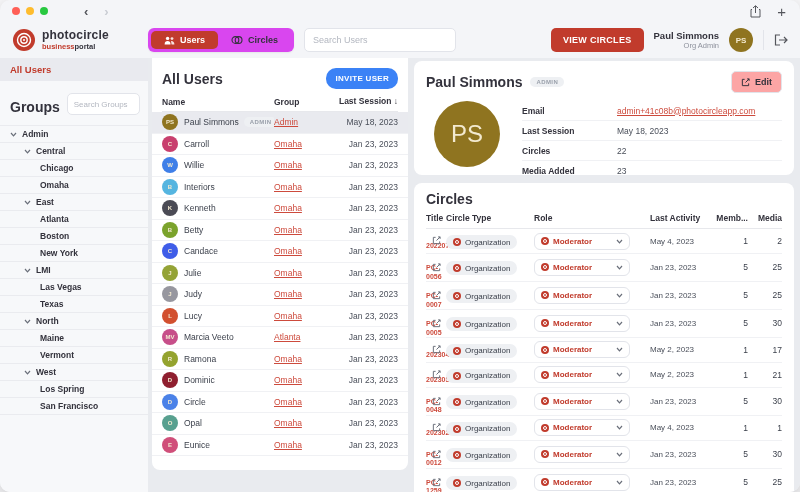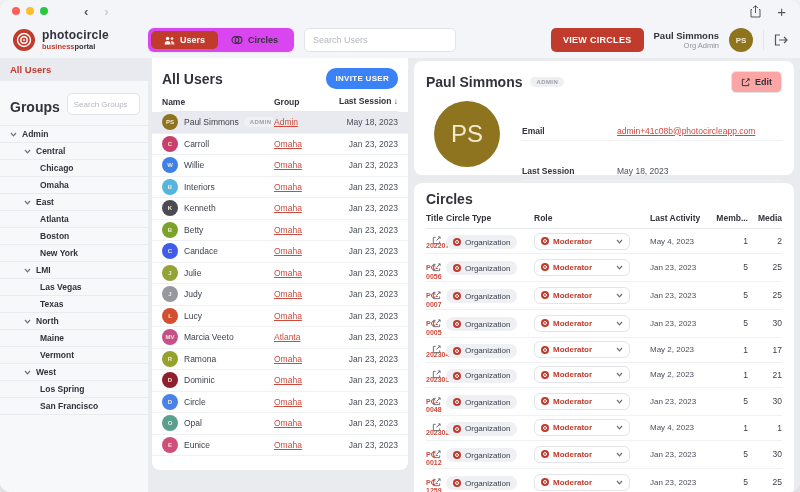--- a/index.html
+++ b/index.html
@@ -79,21 +79,21 @@
   .right-col { flex:1; display:flex; flex-direction:column; gap:8px; padding-top:3px; min-width:0; }
   .card { background:#fff; border-radius:8px; padding:10px 12px; }
   .detail-card { height:114px; flex:none; }
   .dc-head { display:flex; align-items:center; gap:8px; }
   .dc-name { font-size:14px; font-weight:bold; color:#33323c; }
   .btn-edit { margin-left:auto; display:flex; align-items:center; gap:5px; background:#fca5a5; border:1px solid #e2e4ea;
               border-radius:5px; font-size:9px; font-weight:bold; color:#33323c; padding:5px 9px; font-family:inherit; }
   .dc-body { display:flex; margin-top:8px; align-items:flex-start; }
   .av-big { width:66px; height:66px; font-size:24px; font-weight:normal; flex:none; margin-left:8px; }
   .fields { flex:1; margin-left:22px; }
-  .f-row { display:flex; align-items:center; padding:4.5px 0; border-bottom:1px solid #f0f1f4;margin-top:20px; }
+  .f-row { display:flex; align-items:center; padding:4.5px 0; border-bottom:1px solid #f0f1f4; }
   .f-row:last-child { border-bottom:none; }
   .f-label { width:95px; flex:none; font-size:8.5px; font-weight:bold; color:#33323c; }
   .f-val { font-size:8.5px; color:#4a4f5a; }
   .f-val.link { color:#cd4a3c; text-decoration:underline; }
 
   .circles-card { height:330px; flex:none; overflow:hidden; padding-top:8px; }
   .ct-head { display:flex; align-items:center; margin-top:6px; padding-bottom:5px; border-bottom:1px solid #e7e8ec;
              font-size:8.5px; font-weight:bold; color:#33323c; }
   .cc-title { flex:1; min-width:0; } .cc-type { width:88px; flex:none; } .cc-role { width:116px; flex:none; }
   .cc-act { width:62px; flex:none; } .cc-mem { width:36px; flex:none; text-align:right; } .cc-med { width:34px; flex:none; text-align:right; }

